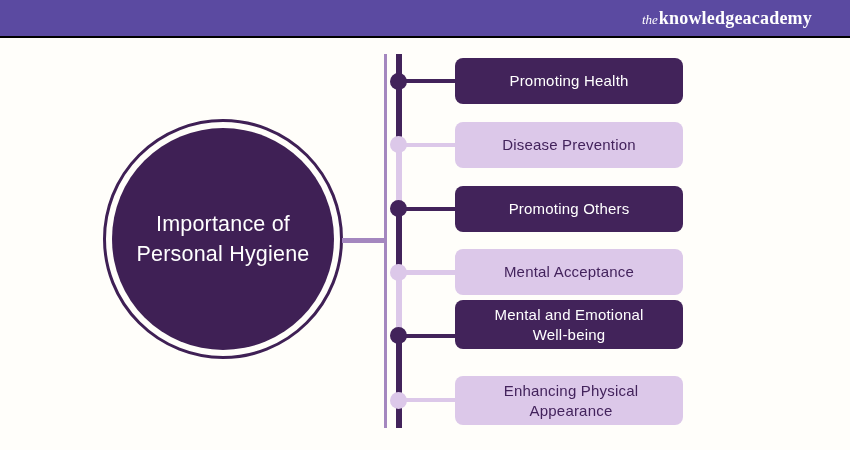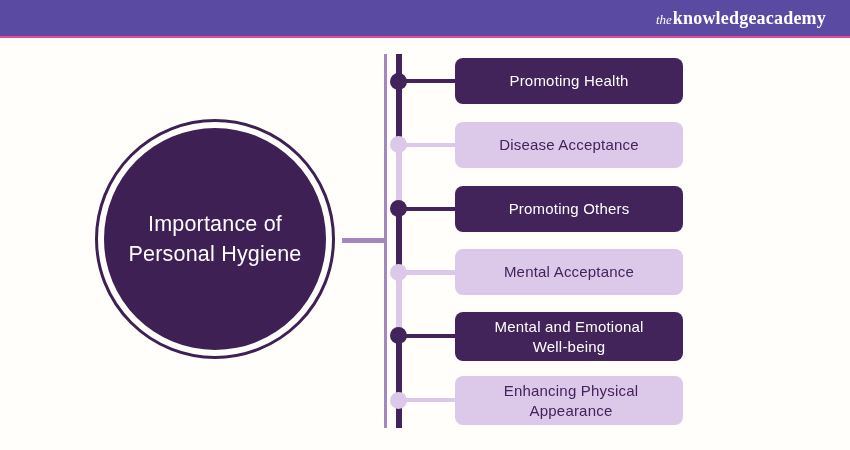--- a/index.html
+++ b/index.html
@@ -9,33 +9,33 @@
     background: #fffefa;
     overflow: hidden;
     position: relative;
   }
   .stage { position: absolute; inset: 0; width: 850px; height: 450px; }
 
   
   .banner {
     position: absolute; left: 0; top: 0; width: 850px; height: 38px;
     background: #5b4aa1;
-    border-bottom: 2px solid #ec4899;
+    border-bottom: 2px solid #000000;
     display: flex; align-items: center; justify-content: flex-end;
     box-sizing: border-box;
-    padding-right: 24px;
+    padding-right: 38px;
   }
   .logo { color: #ffffff; font-family: "Liberation Serif", serif; white-space: nowrap; }
   .logo .the { font-style: italic; font-size: 13px; margin-right: 1px; }
   .logo .knowledge { font-size: 18px; font-weight: 600; letter-spacing: 0.2px; }
   .logo .academy { font-size: 18px; font-weight: 700; letter-spacing: 0.2px; }
 
   
   .circle-outer {
-    position: absolute; left: 95px; top: 119px;
+    position: absolute; left: 103px; top: 119px;
     width: 240px; height: 240px;
     border: 3px solid #3f2055; border-radius: 50%;
     box-sizing: border-box;
   }
   .circle-inner {
     position: absolute; left: 6px; top: 6px; right: 6px; bottom: 6px;
     background: #3f2055; border-radius: 50%;
     display: flex; align-items: center; justify-content: center;
     text-align: center;
   }
@@ -75,21 +75,21 @@
     display: flex; align-items: center; justify-content: center;
     text-align: center;
     box-sizing: border-box;
     padding: 5px 24px;
     font-size: 15px; font-weight: 500; line-height: 1.3;
     letter-spacing: 0.2px;
   }
   .item.dark { background: #42235a; color: #ffffff; }
   .item.light { background: #dcc8e9; color: #43235c; }
   .i1 { top: 58px; } .i2 { top: 122px; } .i3 { top: 186px; }
-  .i4 { top: 249px; } .i5 { top: 312px; } .i6 { top: 376px; padding-left: 28px; }
+  .i4 { top: 249px; } .i5 { top: 300px; } .i6 { top: 376px; padding-left: 28px; }
 </style>
 </head>
 <body>
 
 <div class="stage">
 
   <div class="banner">
     <div class="logo">
       <span class="the">the</span><span class="knowledge">knowledge</span><span class="academy">academy</span>
     </div>
@@ -118,21 +118,21 @@
   <div class="dot light d2"></div>
   <div class="dot dark d3"></div>
   <div class="dot light d4"></div>
   <div class="dot dark d5"></div>
   <div class="dot light d6"></div>
 
   <div class="item dark i1">
     <span>Promoting Health</span>
   </div>
   <div class="item light i2">
-    <span>Disease Acceptance</span>
+    <span>Disease Prevention</span>
   </div>
   <div class="item dark i3">
     <span>Promoting Others</span>
   </div>
   <div class="item light i4">
     <span>Mental Acceptance</span>
   </div>
   <div class="item dark i5">
     <span>Mental and Emotional Well-being</span>
   </div>

